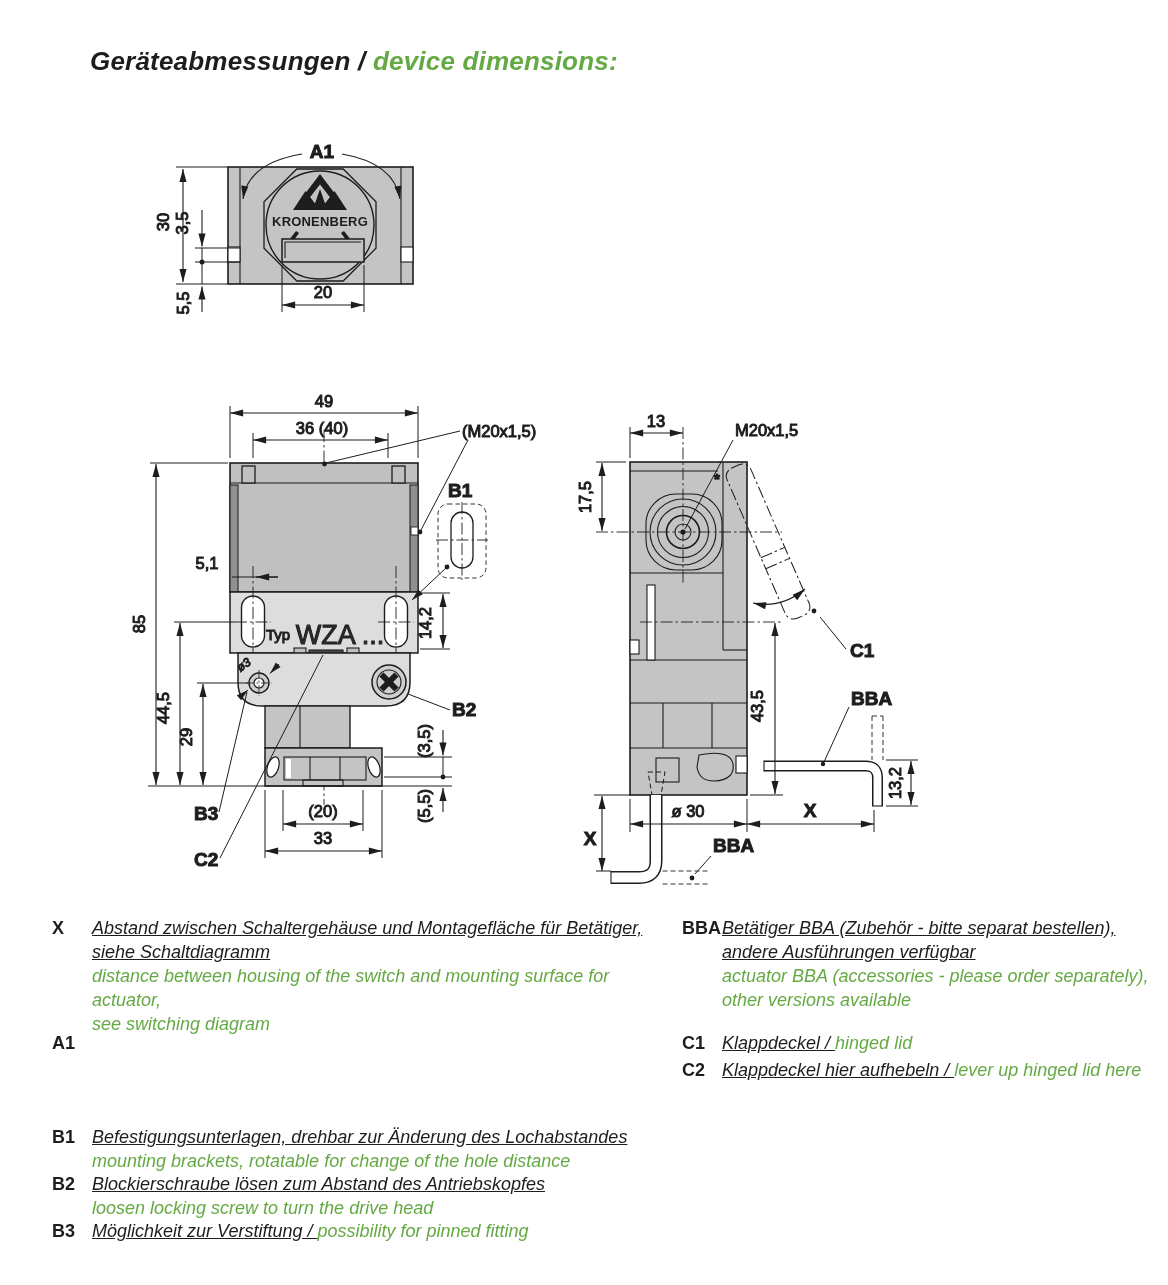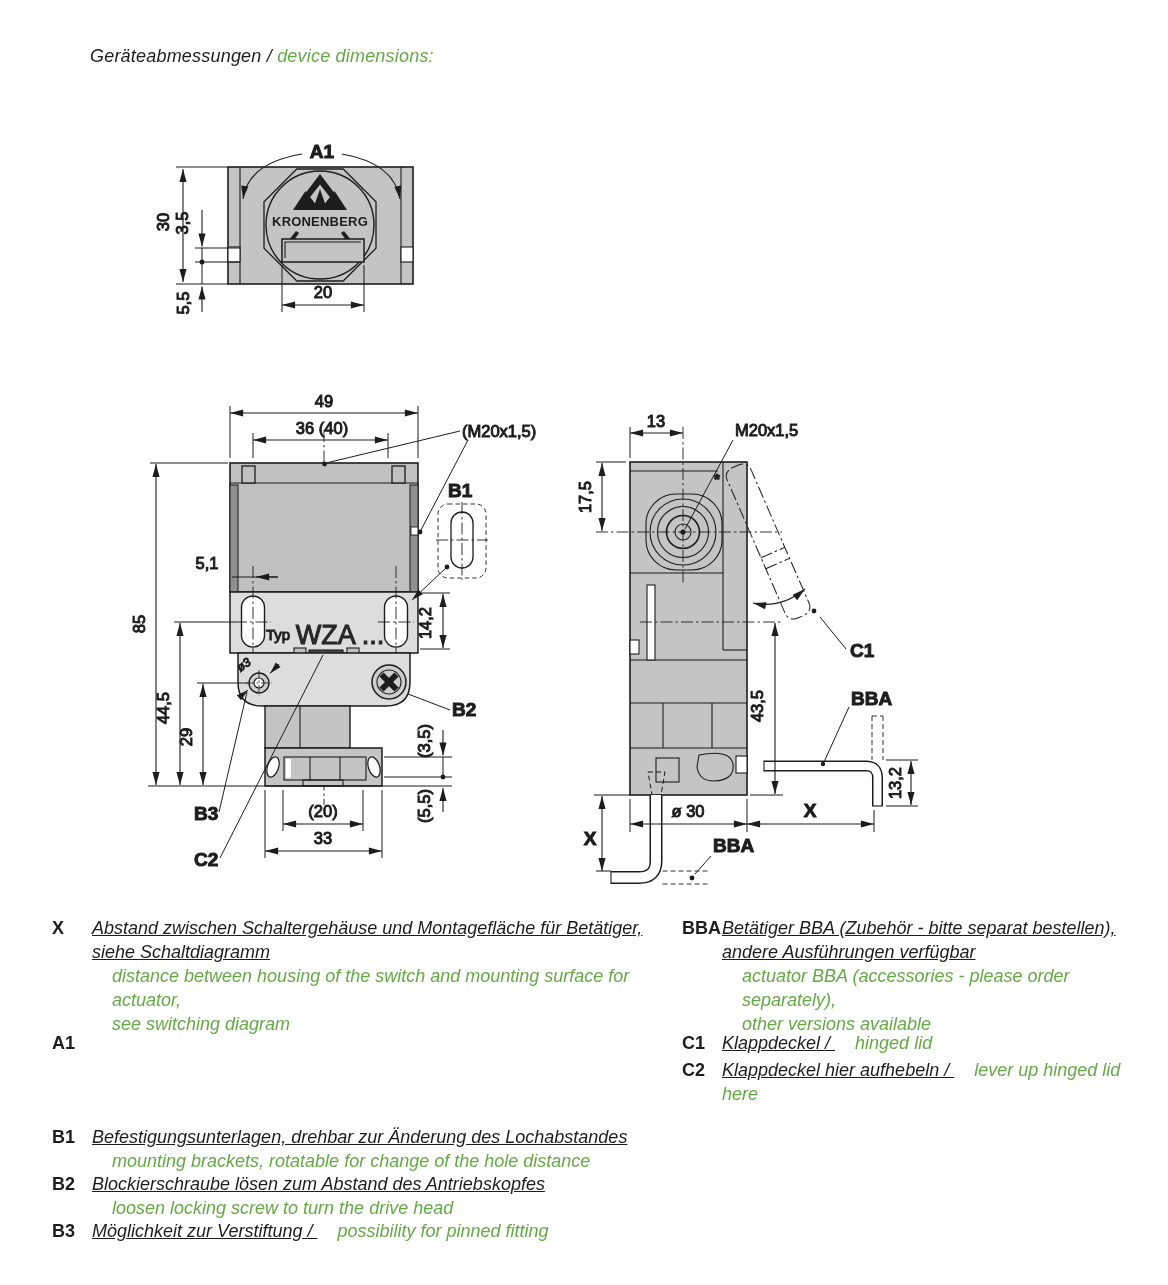--- a/index.html
+++ b/index.html
@@ -1,30 +1,30 @@
 <!DOCTYPE html>
 <html><head>
 <meta charset="utf-8">
 <style>
   html,body{margin:0;padding:0;background:#fff;}
   body{width:1168px;height:1285px;position:relative;font-family:"Liberation Sans",sans-serif;color:#1d1d1b;overflow:hidden;}
-  .page-title{position:absolute;left:90px;top:46px;font-size:18px;font-weight:normal;font-style:italic;letter-spacing:.2px;}
+  .page-title{position:absolute;left:90px;top:46px;font-size:26px;font-weight:bold;font-style:italic;letter-spacing:.2px;}
   .page-title .en{color:#65a944;}
   svg text{font-family:"Liberation Sans",sans-serif;fill:#1d1d1b;}
   .dimt{font-size:16.5px;}
   .lbl{font-size:19px;font-weight:bold;}
   .brand{font-size:13px;font-weight:bold;letter-spacing:.2px;}
   .model{font-size:27px;fill:#2e2e2d;}
   .typ{font-size:15px;fill:#2e2e2d;}
   .small-it{font-size:12px;font-style:italic;}
   .legend-item{position:absolute;display:flex;font-size:18px;line-height:24px;font-style:italic;}
   .legend-key{width:40px;flex-shrink:0;font-style:normal;font-weight:bold;}
   .legend-text{white-space:pre-line;}
   .legend-text .de{color:#1d1d1b;display:block;text-decoration:underline;}
-  .legend-text .en{color:#65a944;display:block;margin-left:20px;}
+  .legend-text .en{color:#65a944;display:block;}
   .legend-item.inline .legend-text .de,
   .legend-item.inline .legend-text .en{display:inline;}
   .col-left{left:52px;width:620px;}
   .col-right{left:682px;width:470px;}
 </style>
 </head>
 <body>
 
 <div class="page-title">
   <span>Geräteabmessungen / </span><span class="en">device dimensions:</span>

